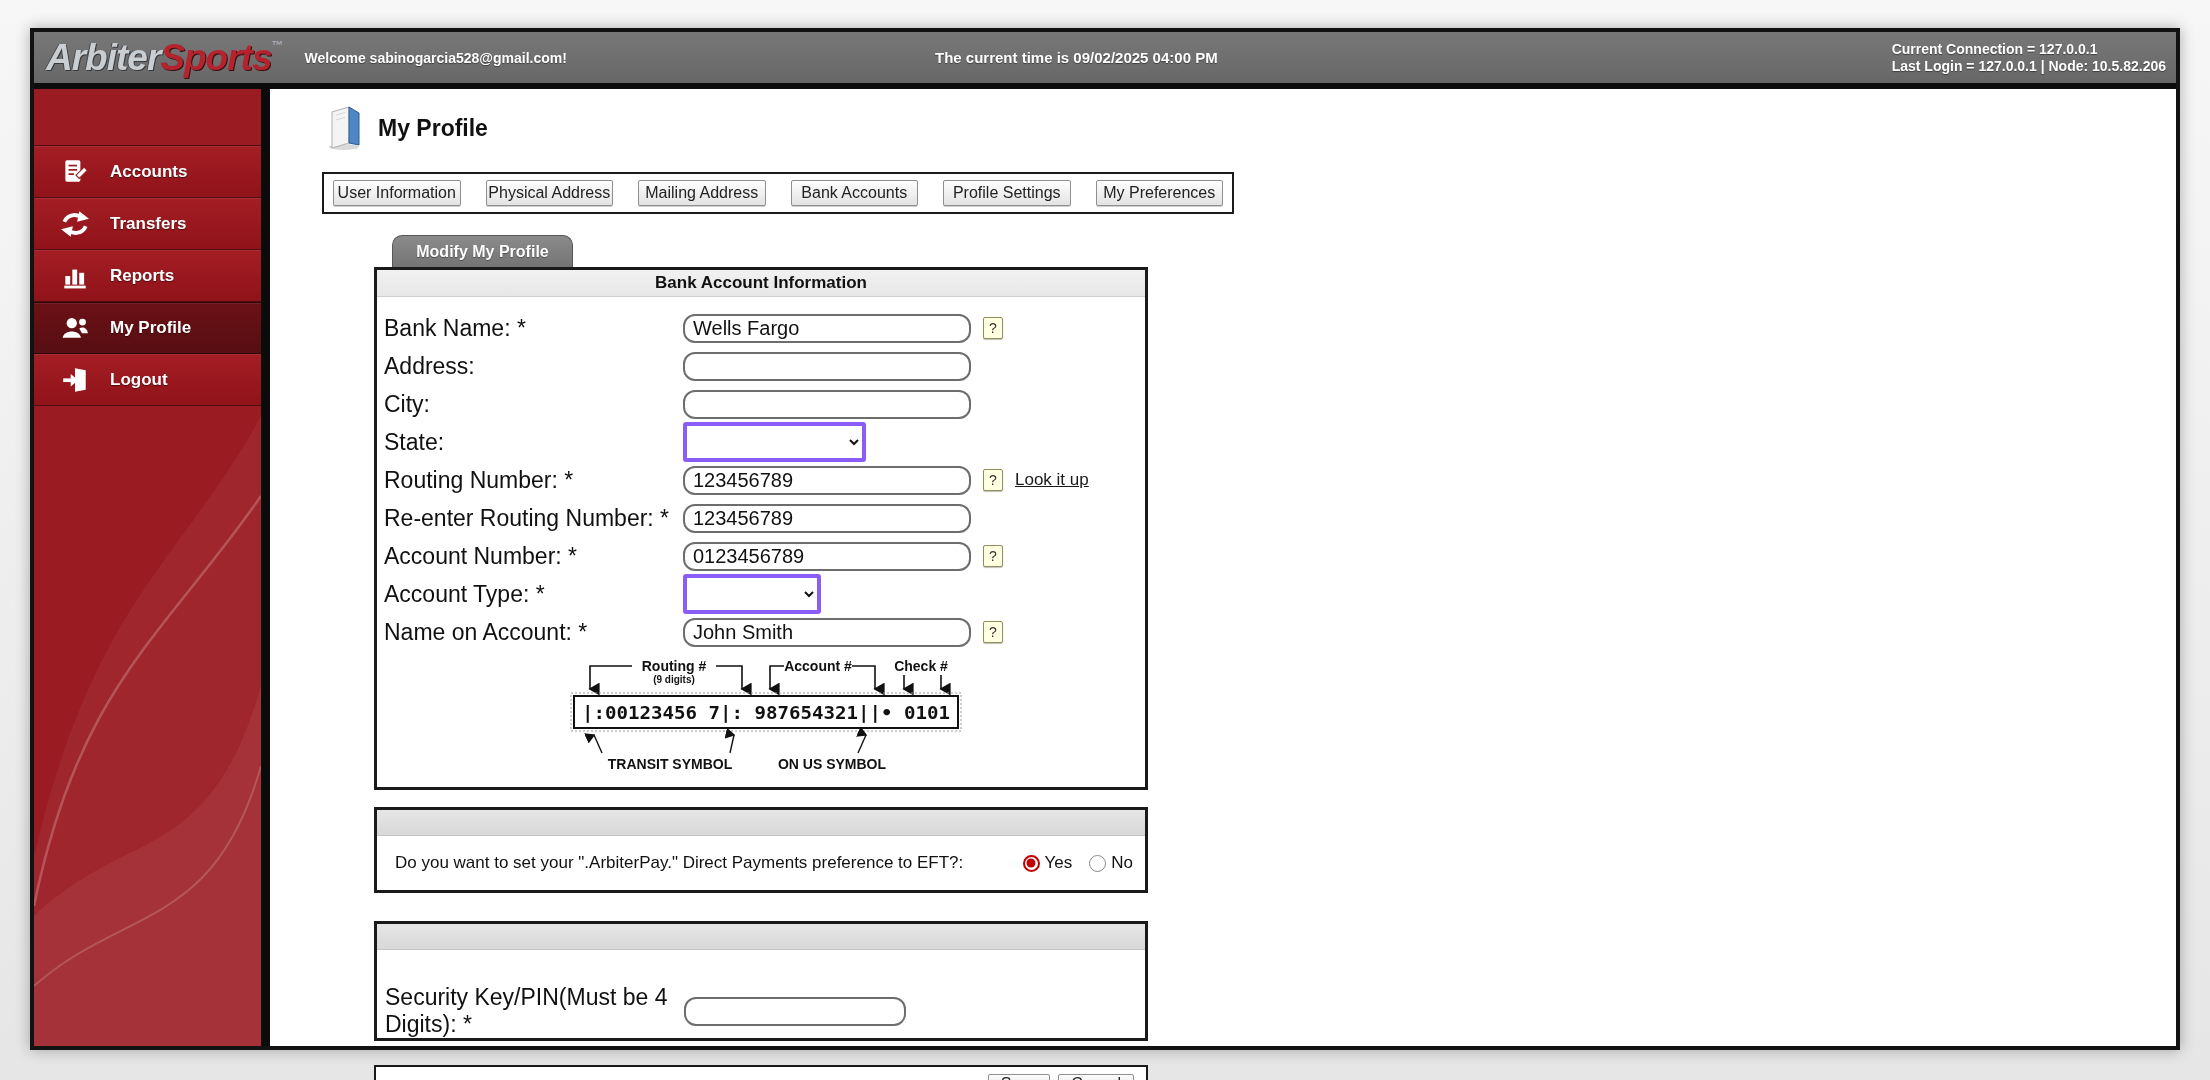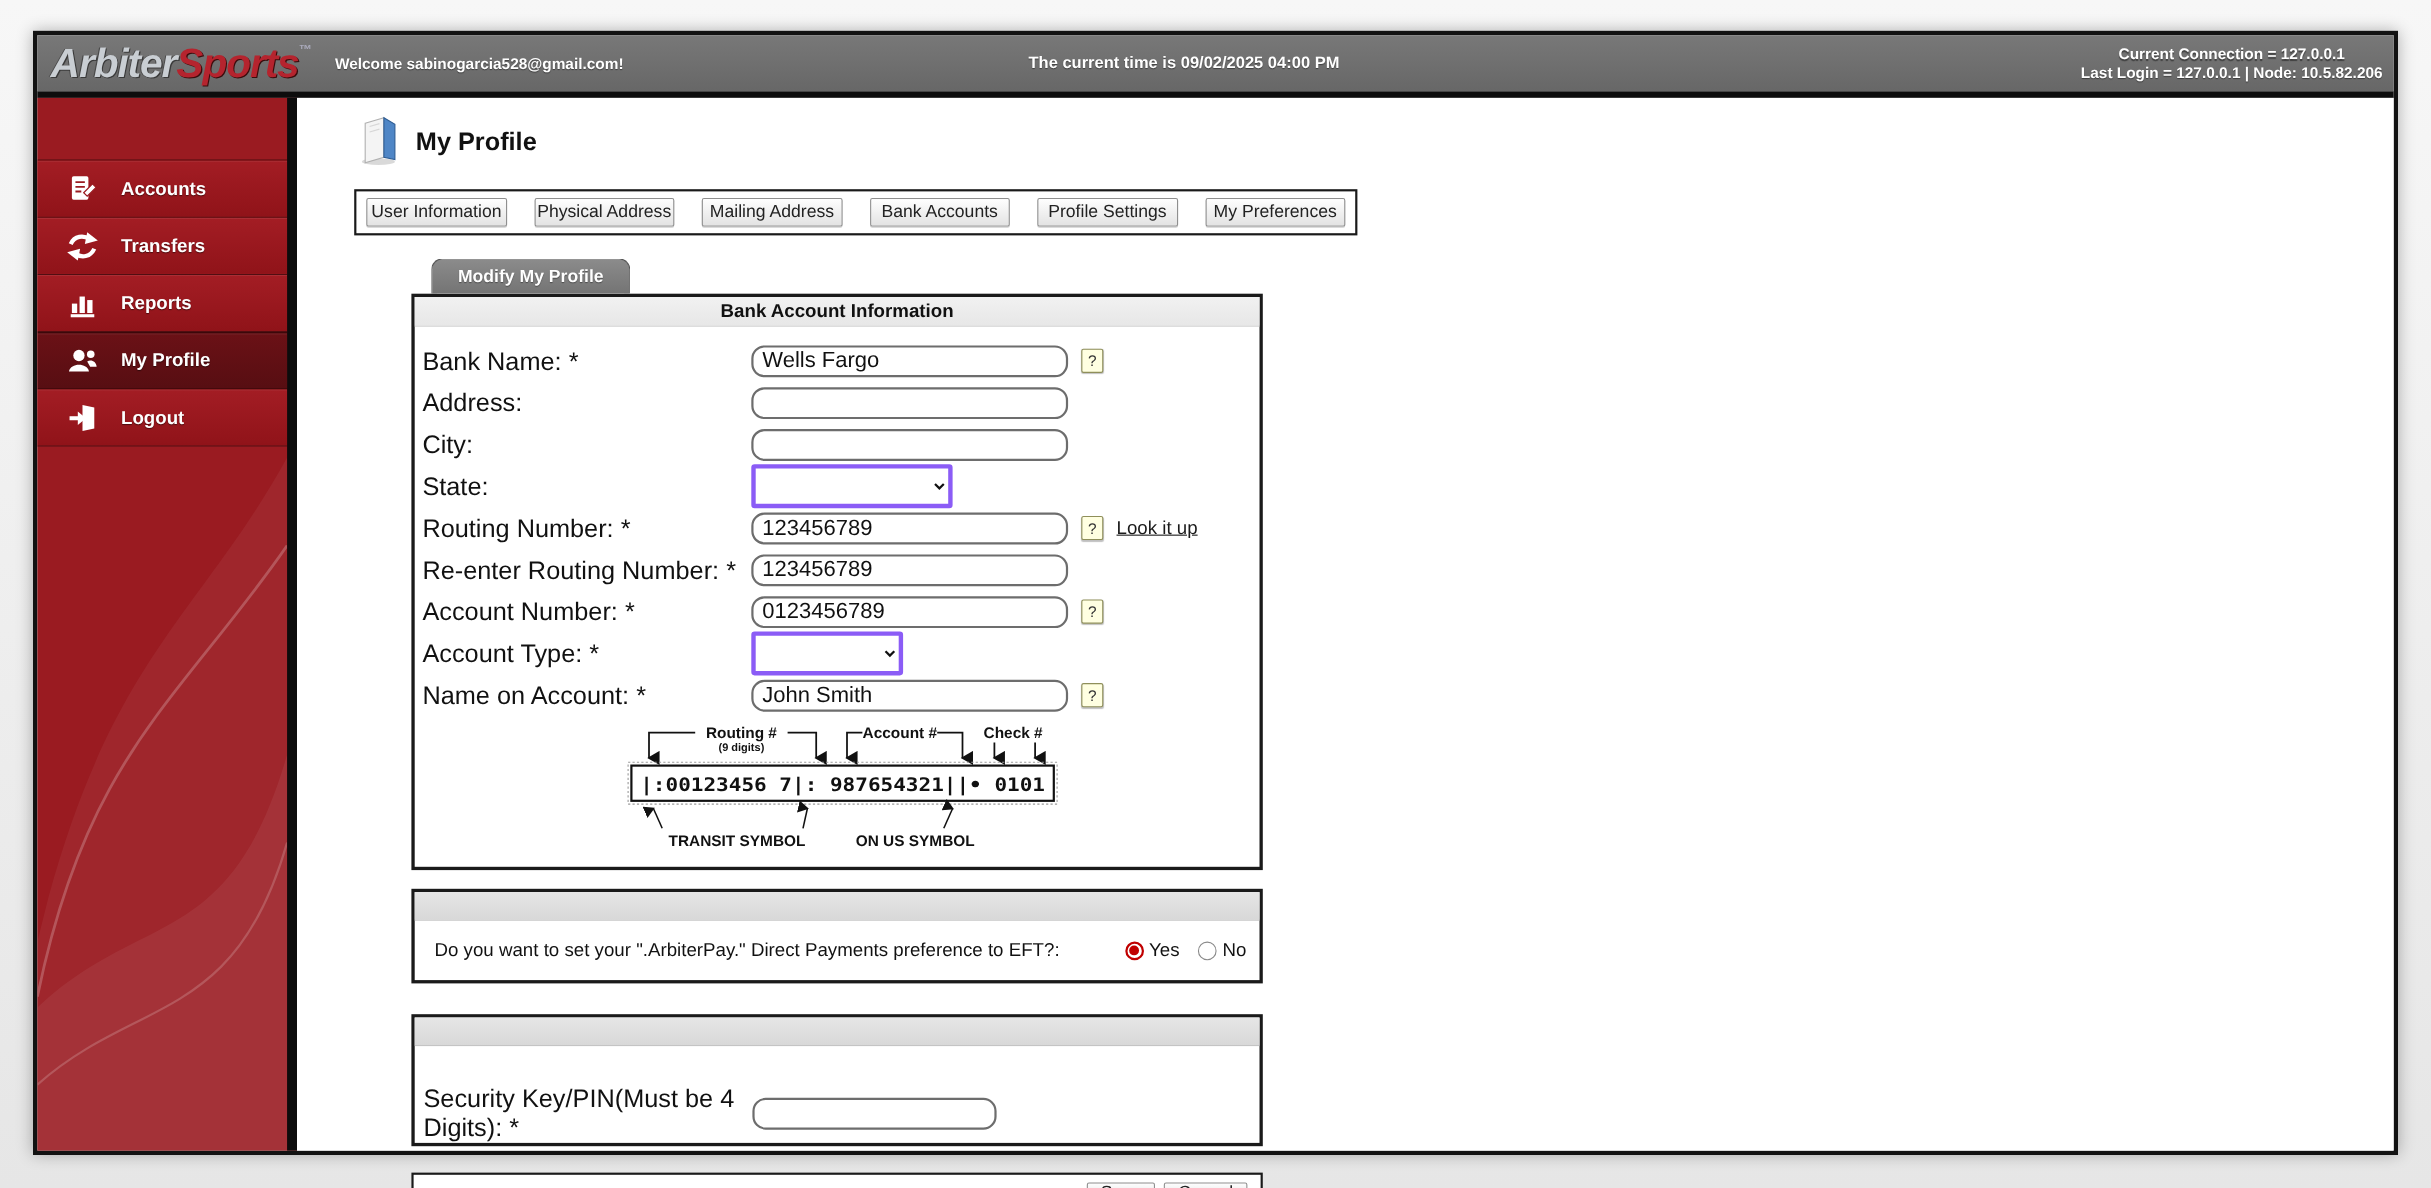--- a/index.html
+++ b/index.html
@@ -15,21 +15,21 @@
     border-bottom:6px solid #0d0d0d; display:flex; align-items:center; position:relative; }
   .logo { margin-left:12px; font-style:italic; font-weight:bold; font-size:37px;
     letter-spacing:-1px; white-space:nowrap; line-height:1; }
   .logo .lg1 { color:#c9ced3; text-shadow:1px 1px 0 #3a3a3a, -1px 0 0 #4a4a4a; }
   .logo .lg2 { color:#b5242e; text-shadow:1px 1px 0 #3a0c0c; }
   .logo .lgtm { font-size:12px; color:#aab; vertical-align:top; font-style:normal; }
   .welcome { margin-left:22px; color:#fff; font-weight:bold; font-size:14px;
     text-shadow:0 1px 1px rgba(0,0,0,.45); }
   .time { position:absolute; left:50%; transform:translateX(-170px); color:#fff;
     font-weight:bold; font-size:15px; text-shadow:0 1px 1px rgba(0,0,0,.45); }
-  .conn { margin-left:auto; margin-right:10px; text-align:center; color:#fff;
+  .conn { margin-left:auto; margin-right:10px; text-align:left; color:#fff;
     font-weight:bold; font-size:14px; line-height:1.2; text-shadow:0 1px 1px rgba(0,0,0,.45); }
 
   
   .appbody { flex:1; display:flex; min-height:0; }
   .sidebar { width:236px; flex:0 0 236px; background:#9a1b21; border-right:9px solid #0c0c0c;
     position:relative; overflow:hidden; }
   .side-spacer { height:57px; border-bottom:1px solid rgba(0,0,0,.5); }
   .nav-item { height:52px; display:flex; align-items:center; gap:20px; padding-left:26px;
     background:linear-gradient(#a31d24,#901319); border-bottom:1px solid rgba(0,0,0,.5);
     box-shadow:inset 0 1px 0 rgba(255,255,255,.08); cursor:pointer; position:relative; z-index:2; }

